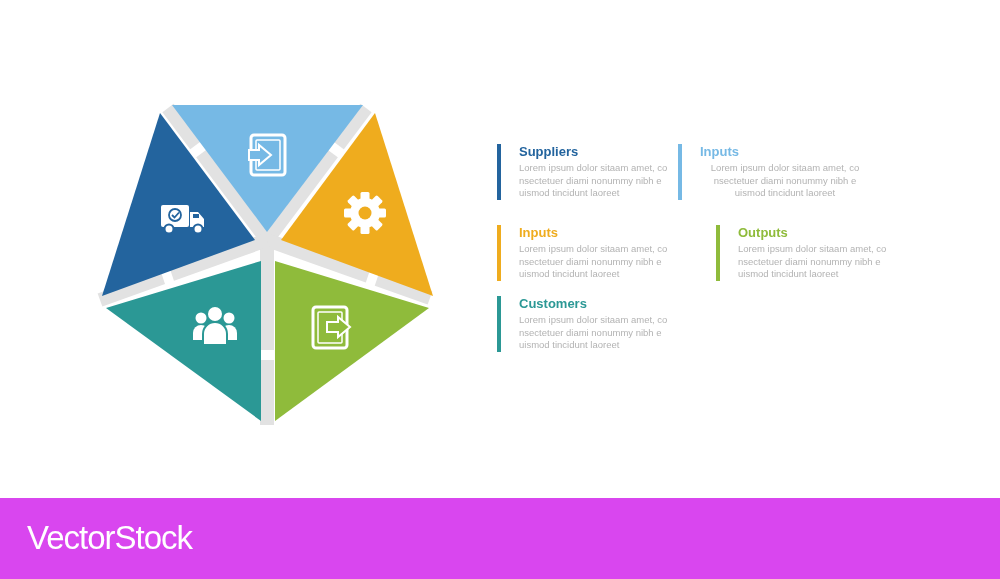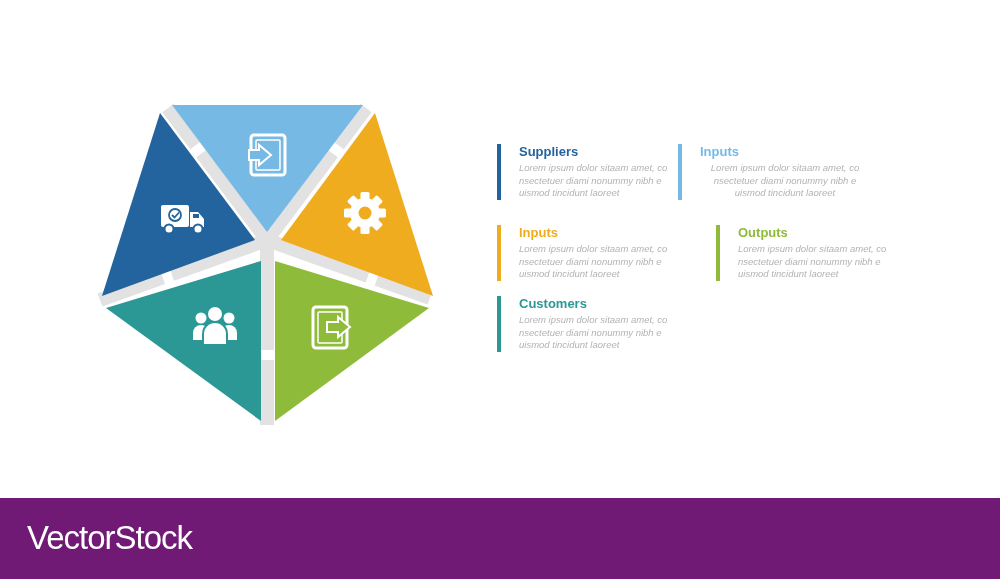--- a/index.html
+++ b/index.html
@@ -2,22 +2,22 @@
 <html><head>
 <meta charset="utf-8">
 <style>
   html, body { margin:0; padding:0; }
   body { width:1000px; height:579px; position:relative; background:#ffffff; overflow:hidden; font-family:"Liberation Sans", sans-serif; }
   #diagram { position:absolute; left:0; top:0; width:1000px; height:500px; }
   .legend-item { position:absolute; width:190px; height:56px; }
   .legend-bar { position:absolute; left:0; top:0; width:4px; height:56px; }
   .legend-title { position:absolute; left:22px; top:0px; font-size:13px; font-weight:bold; line-height:15px; white-space:nowrap; }
   .legend-desc { position:absolute; left:22px; top:18px; width:170px; font-size:9.5px; line-height:12.5px; color:#b3b3b3; }
-  .legend-desc span { display:block; white-space:nowrap;font-style:italic; }
-  #footer { position:absolute; left:0; top:498px; width:1000px; height:81px; background:#701a75; }
+  .legend-desc span { display:block; white-space:nowrap; }
+  #footer { position:absolute; left:0; top:498px; width:1000px; height:81px; background:#d946ef; }
   #footer-brand { position:absolute; left:27px; top:22px; color:#ffffff; font-size:33px; letter-spacing:-1px; line-height:36px; }
   #footer-url { position:absolute; right:28px; top:30px; color:#ffffff; font-size:22.5px; letter-spacing:-0.5px; line-height:26px; }
 </style>
 </head>
 <body>
 
 <svg id="diagram" viewBox="0 0 1000 500" xmlns="http://www.w3.org/2000/svg">
 
   <g stroke="#e2e2e2" stroke-width="14" stroke-linecap="butt">
     <line x1="267" y1="240" x2="168" y2="108"></line>

